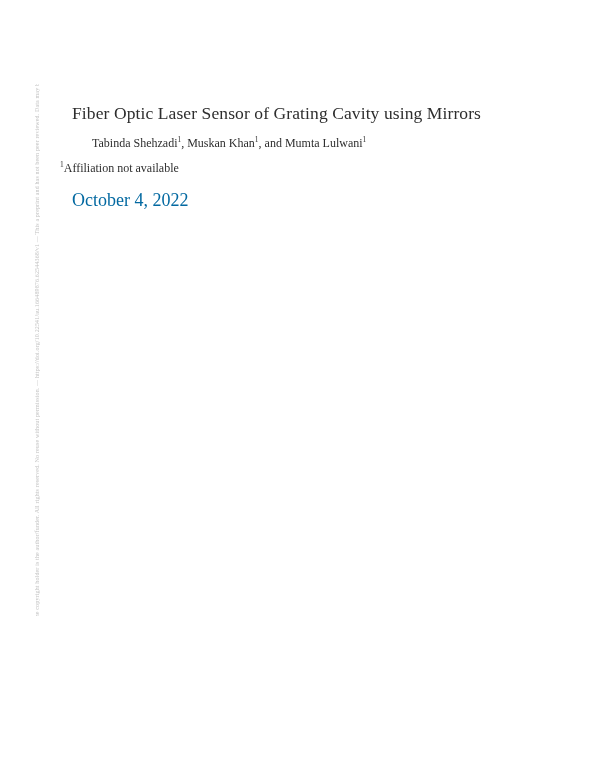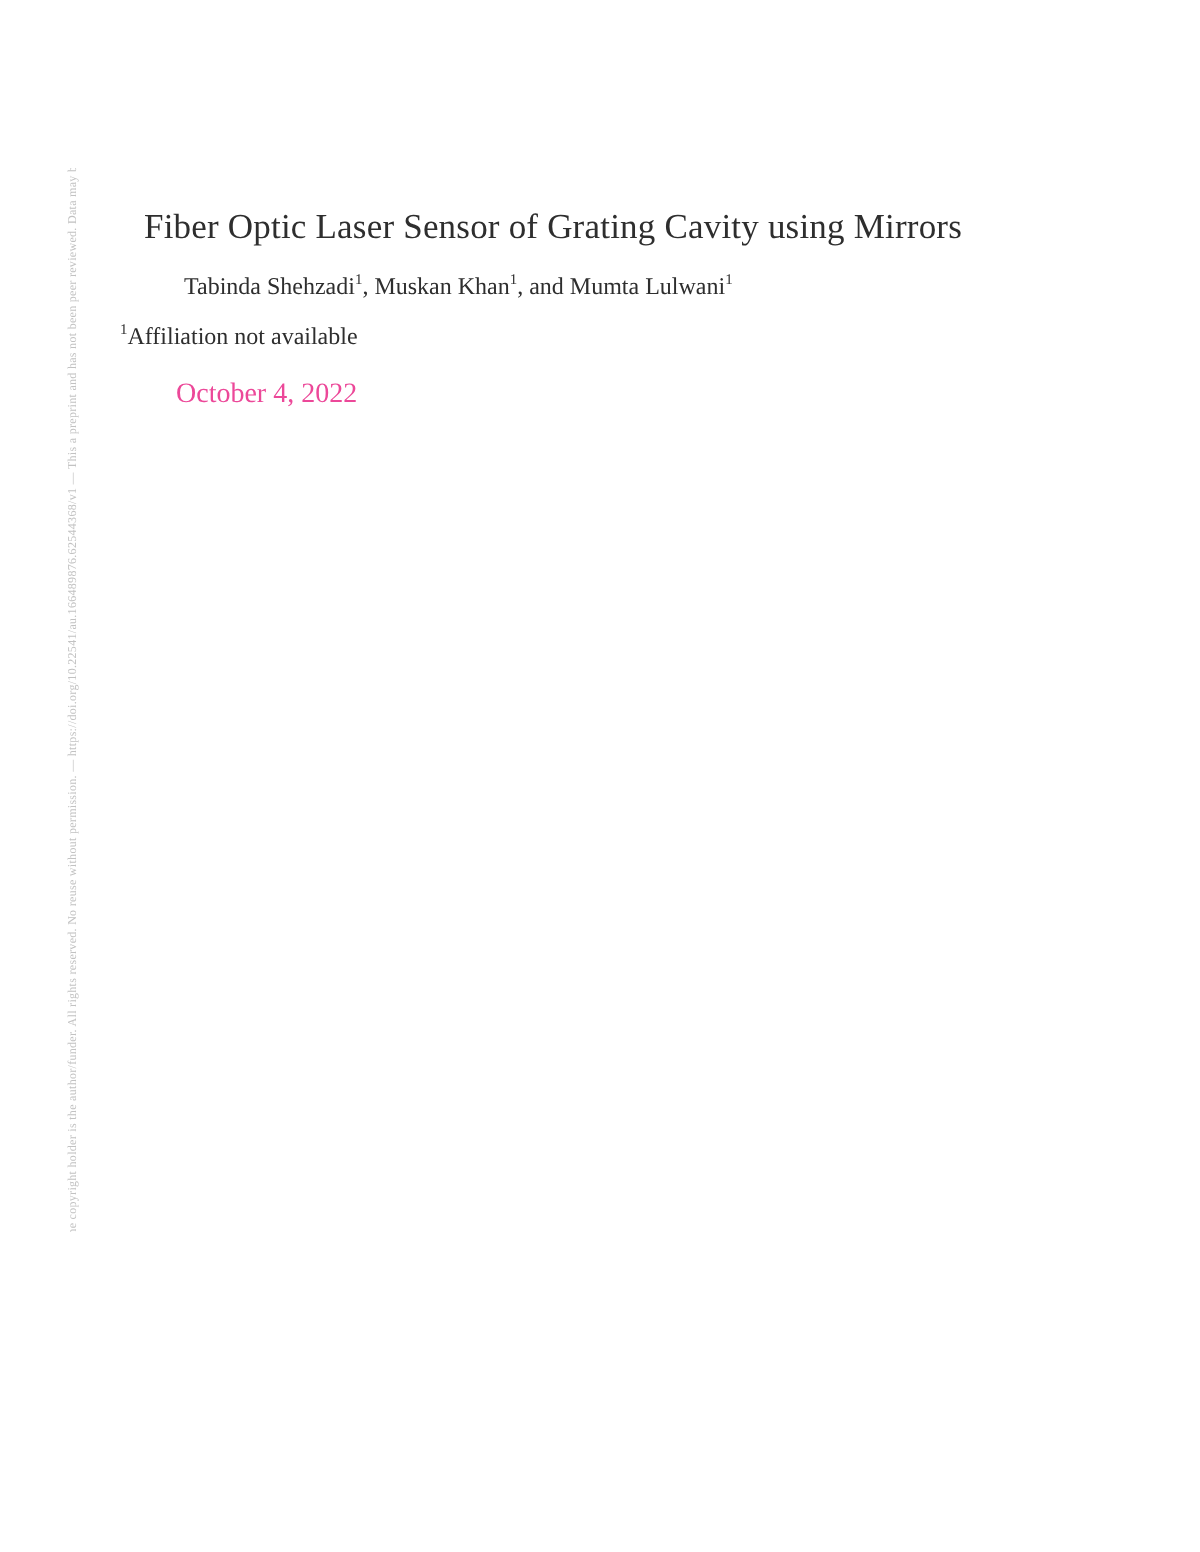--- a/index.html
+++ b/index.html
@@ -43,24 +43,24 @@
   .affiliation {
     position: absolute;
     left: 60px;
     top: 161px;
     font-size: 12px;
     color: #2e2e2e;
     white-space: nowrap;
   }
   .date {
     position: absolute;
-    left: 88px;
+    left: 72px;
     top: 190px;
-    font-size: 14px;
-    color: #ec4899;
+    font-size: 18px;
+    color: #0369a1;
     white-space: nowrap;
   }
   .page-number {
     position: absolute;
     left: 0;
     right: 0;
     top: 692px;
     text-align: center;
     font-size: 10.5px;
     color: #2e2e2e;

